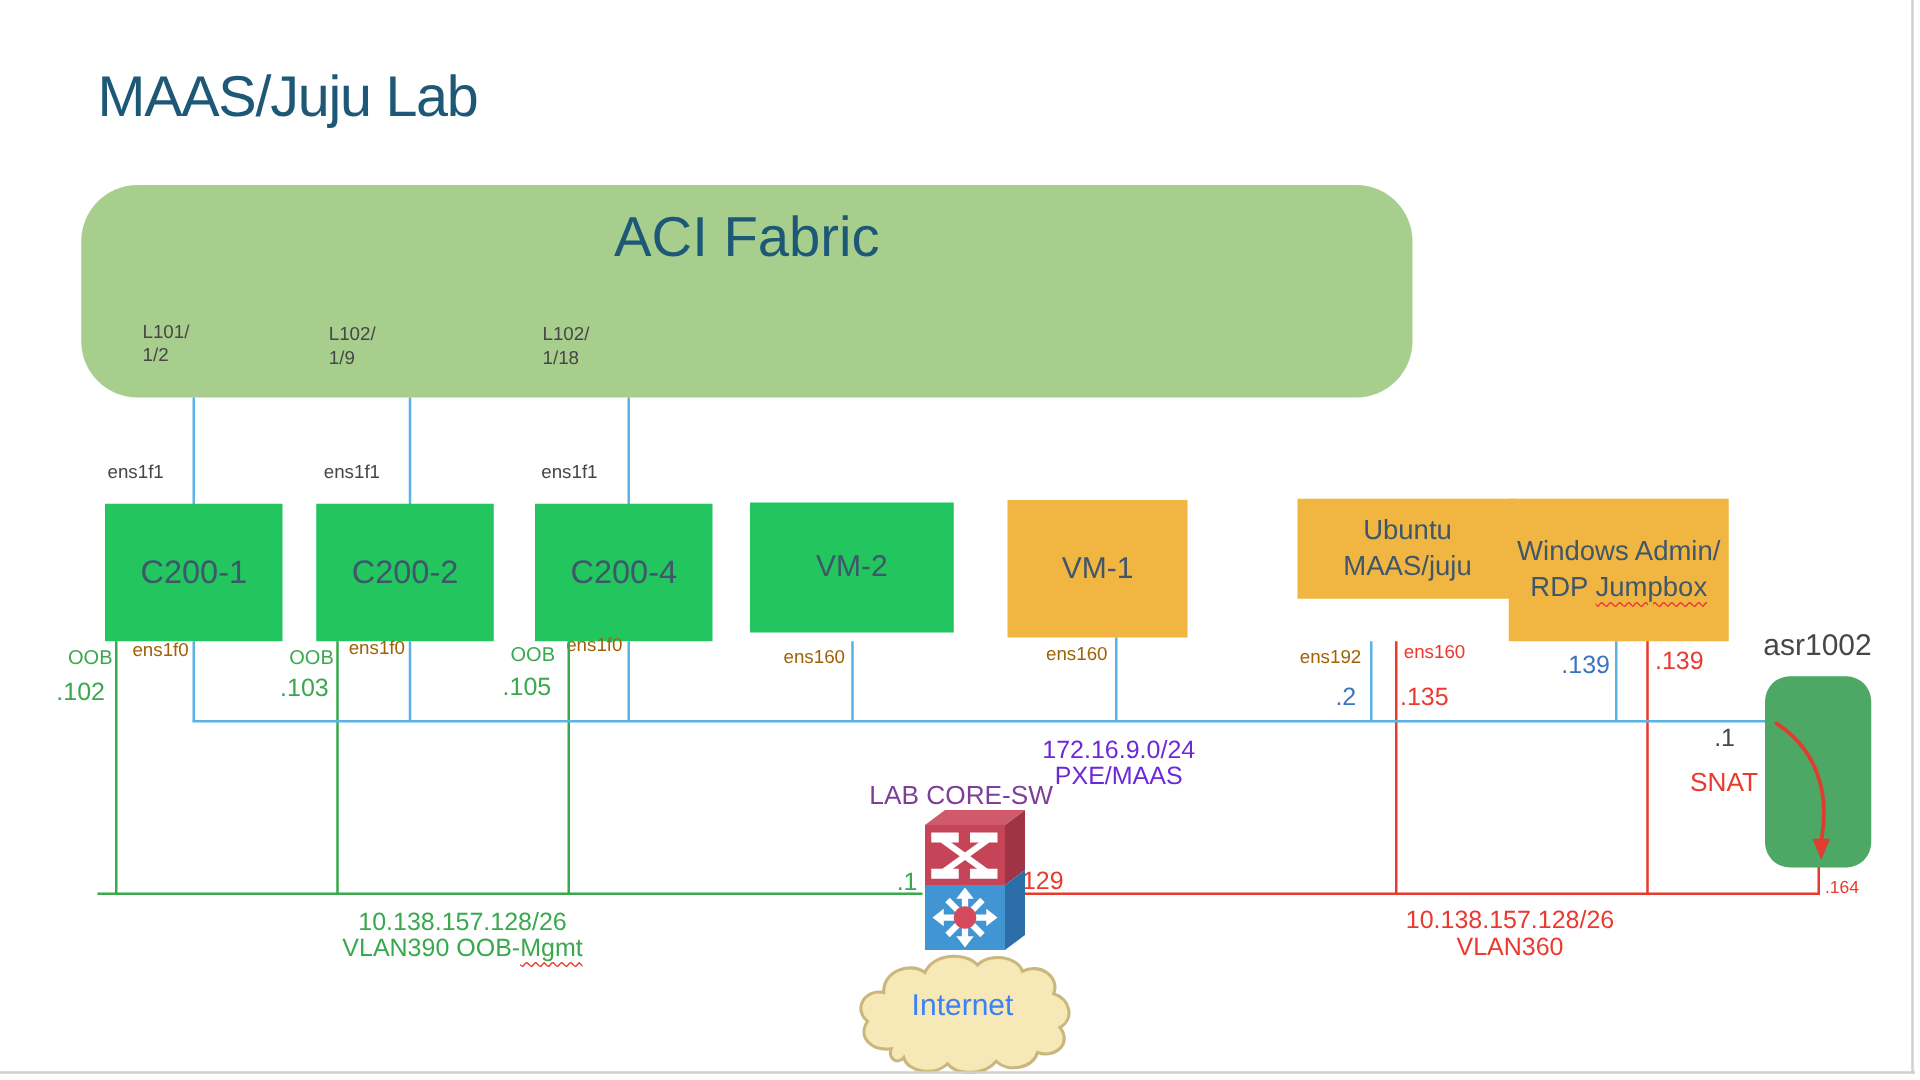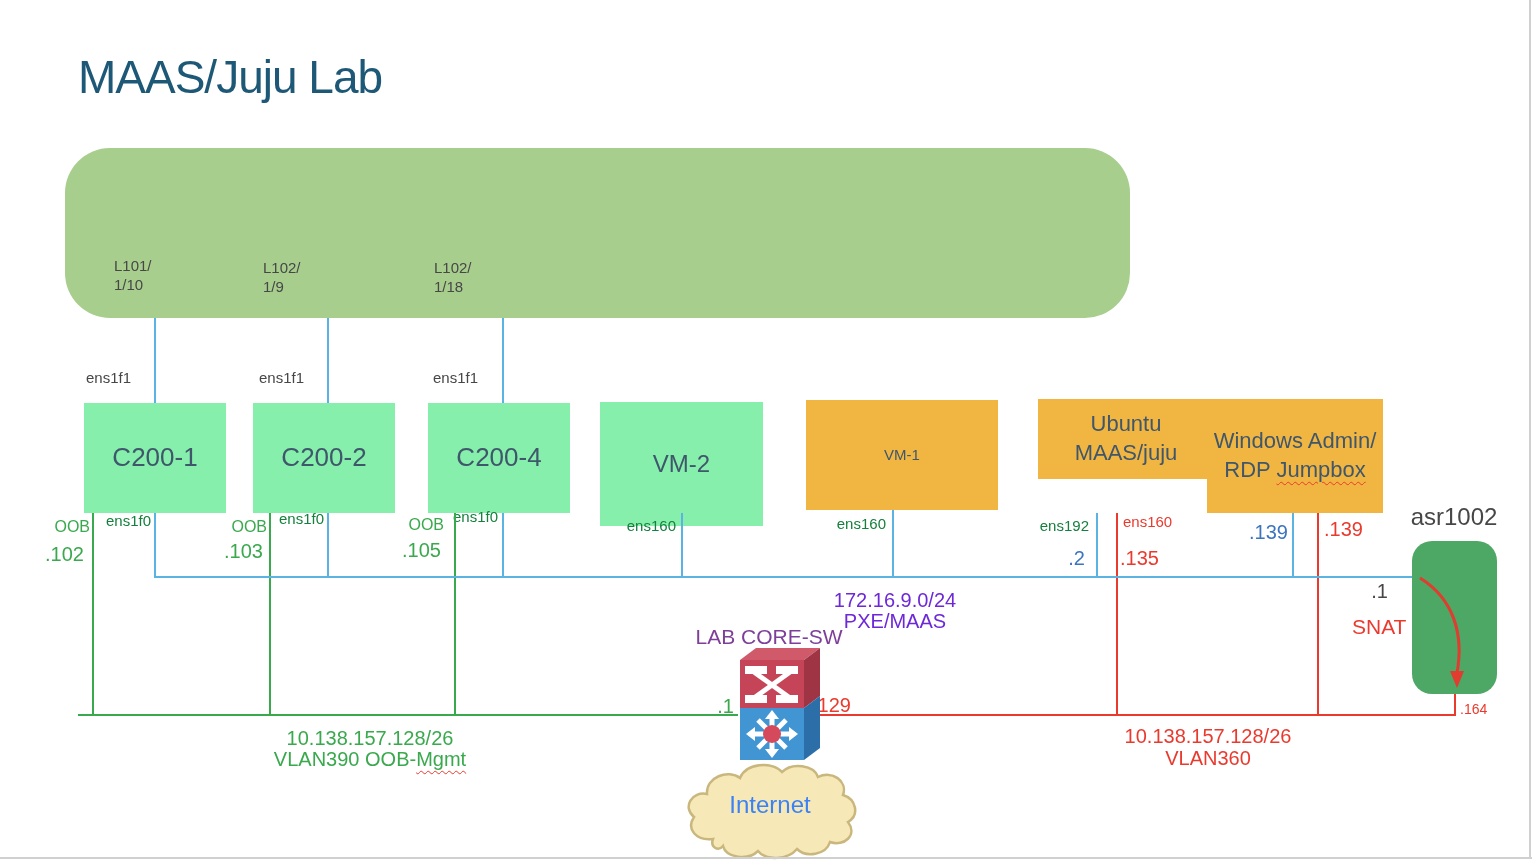--- a/index.html
+++ b/index.html
@@ -11,32 +11,32 @@
   .ctr{text-align:center}
 
   .title{font-size:46px;color:#1e5877;letter-spacing:-1px}
 
   .fabric{position:absolute;background:#a8ce8e;border-radius:45px}
   .fabric-title{text-align:center;font-size:45px;color:#1e5877;margin-top:16px}
   .port{position:absolute;font-size:15px;color:#474747;line-height:19px}
 
   .node{position:absolute;display:flex;flex-direction:column;align-items:center;
         justify-content:center;color:#3f566b;text-align:center;line-height:1.3}
-  .node-blue{background:#86efac}
+  .node-blue{background:#22c55e}
   .node-orange{background:#f1b642}
 
   .vl,.hl{position:absolute}
   .ln-blue{background:#5bb3e4}
   .ln-green{background:#3aa94e}
   .ln-red{background:#ea3a2e}
   .vl{width:2px}
   .hl{height:2px}
 
   .if-gray{font-size:15px;color:#474747}
-  .if-blue{font-size:15px;color:#15803d}
+  .if-blue{font-size:15px;color:#a16207}
   .if-red{font-size:15px;color:#ea3a2e}
   .oob-lbl{font-size:16px;color:#3aa94e}
   .ip-green{font-size:20px;color:#3aa94e}
   .ip-blue{font-size:20px;color:#3c74c0}
   .ip-red{font-size:20px;color:#ea3a2e}
   .ip-gray{font-size:20px;color:#474747}
   .net-blue{font-size:20px;color:#6d28d9}
   .net-green{font-size:20px;color:#3aa94e}
   .net-red{font-size:20px;color:#ea3a2e}
   .purple{font-size:21px;color:#7d3f99}
@@ -49,23 +49,24 @@
             text-underline-offset:4px}
 
   .edge{position:absolute;background:#d0d0d0}
 </style>
 </head>
 <body>
 
 <div class="lbl title" style="left:78px;top:50px">MAAS/Juju Lab</div>
 
 <div class="fabric" style="left:65px;top:148px;width:1065px;height:170px">
+  <div class="fabric-title">ACI Fabric</div>
   <div class="port" style="left:49px;top:108px">
     <div>L101/</div>
-    <div>1/10</div>
+    <div>1/2</div>
   </div>
   <div class="port" style="left:198px;top:110px">
     <div>L102/</div>
     <div>1/9</div>
   </div>
   <div class="port" style="left:369px;top:110px">
     <div>L102/</div>
     <div>1/18</div>
   </div>
 </div>
@@ -80,24 +81,24 @@
 
 <div class="node node-blue" style="left:84px;top:403px;width:142px;height:110px;font-size:26px">
   <div>C200-1</div>
 </div>
 <div class="node node-blue" style="left:253px;top:403px;width:142px;height:110px;font-size:26px">
   <div>C200-2</div>
 </div>
 <div class="node node-blue" style="left:428px;top:403px;width:142px;height:110px;font-size:26px">
   <div>C200-4</div>
 </div>
-<div class="node node-blue" style="left:600px;top:402px;width:163px;height:124px;font-size:24px">
+<div class="node node-blue" style="left:600px;top:402px;width:163px;height:104px;font-size:24px">
   <div>VM-2</div>
 </div>
-<div class="node node-orange" style="left:806px;top:400px;width:192px;height:110px;font-size:15px">
+<div class="node node-orange" style="left:806px;top:400px;width:144px;height:110px;font-size:24px">
   <div>VM-1</div>
 </div>
 <div class="node node-orange" style="left:1038px;top:399px;width:176px;height:80px;font-size:22px">
   <div>Ubuntu</div>
   <div>MAAS/juju</div>
 </div>
 <div class="node node-orange" style="left:1207px;top:399px;width:176px;height:114px;font-size:22px">
   <div>Windows Admin/</div>
   <div><span>RDP </span><span class="squiggle">Jumpbox</span></div>
 </div>

